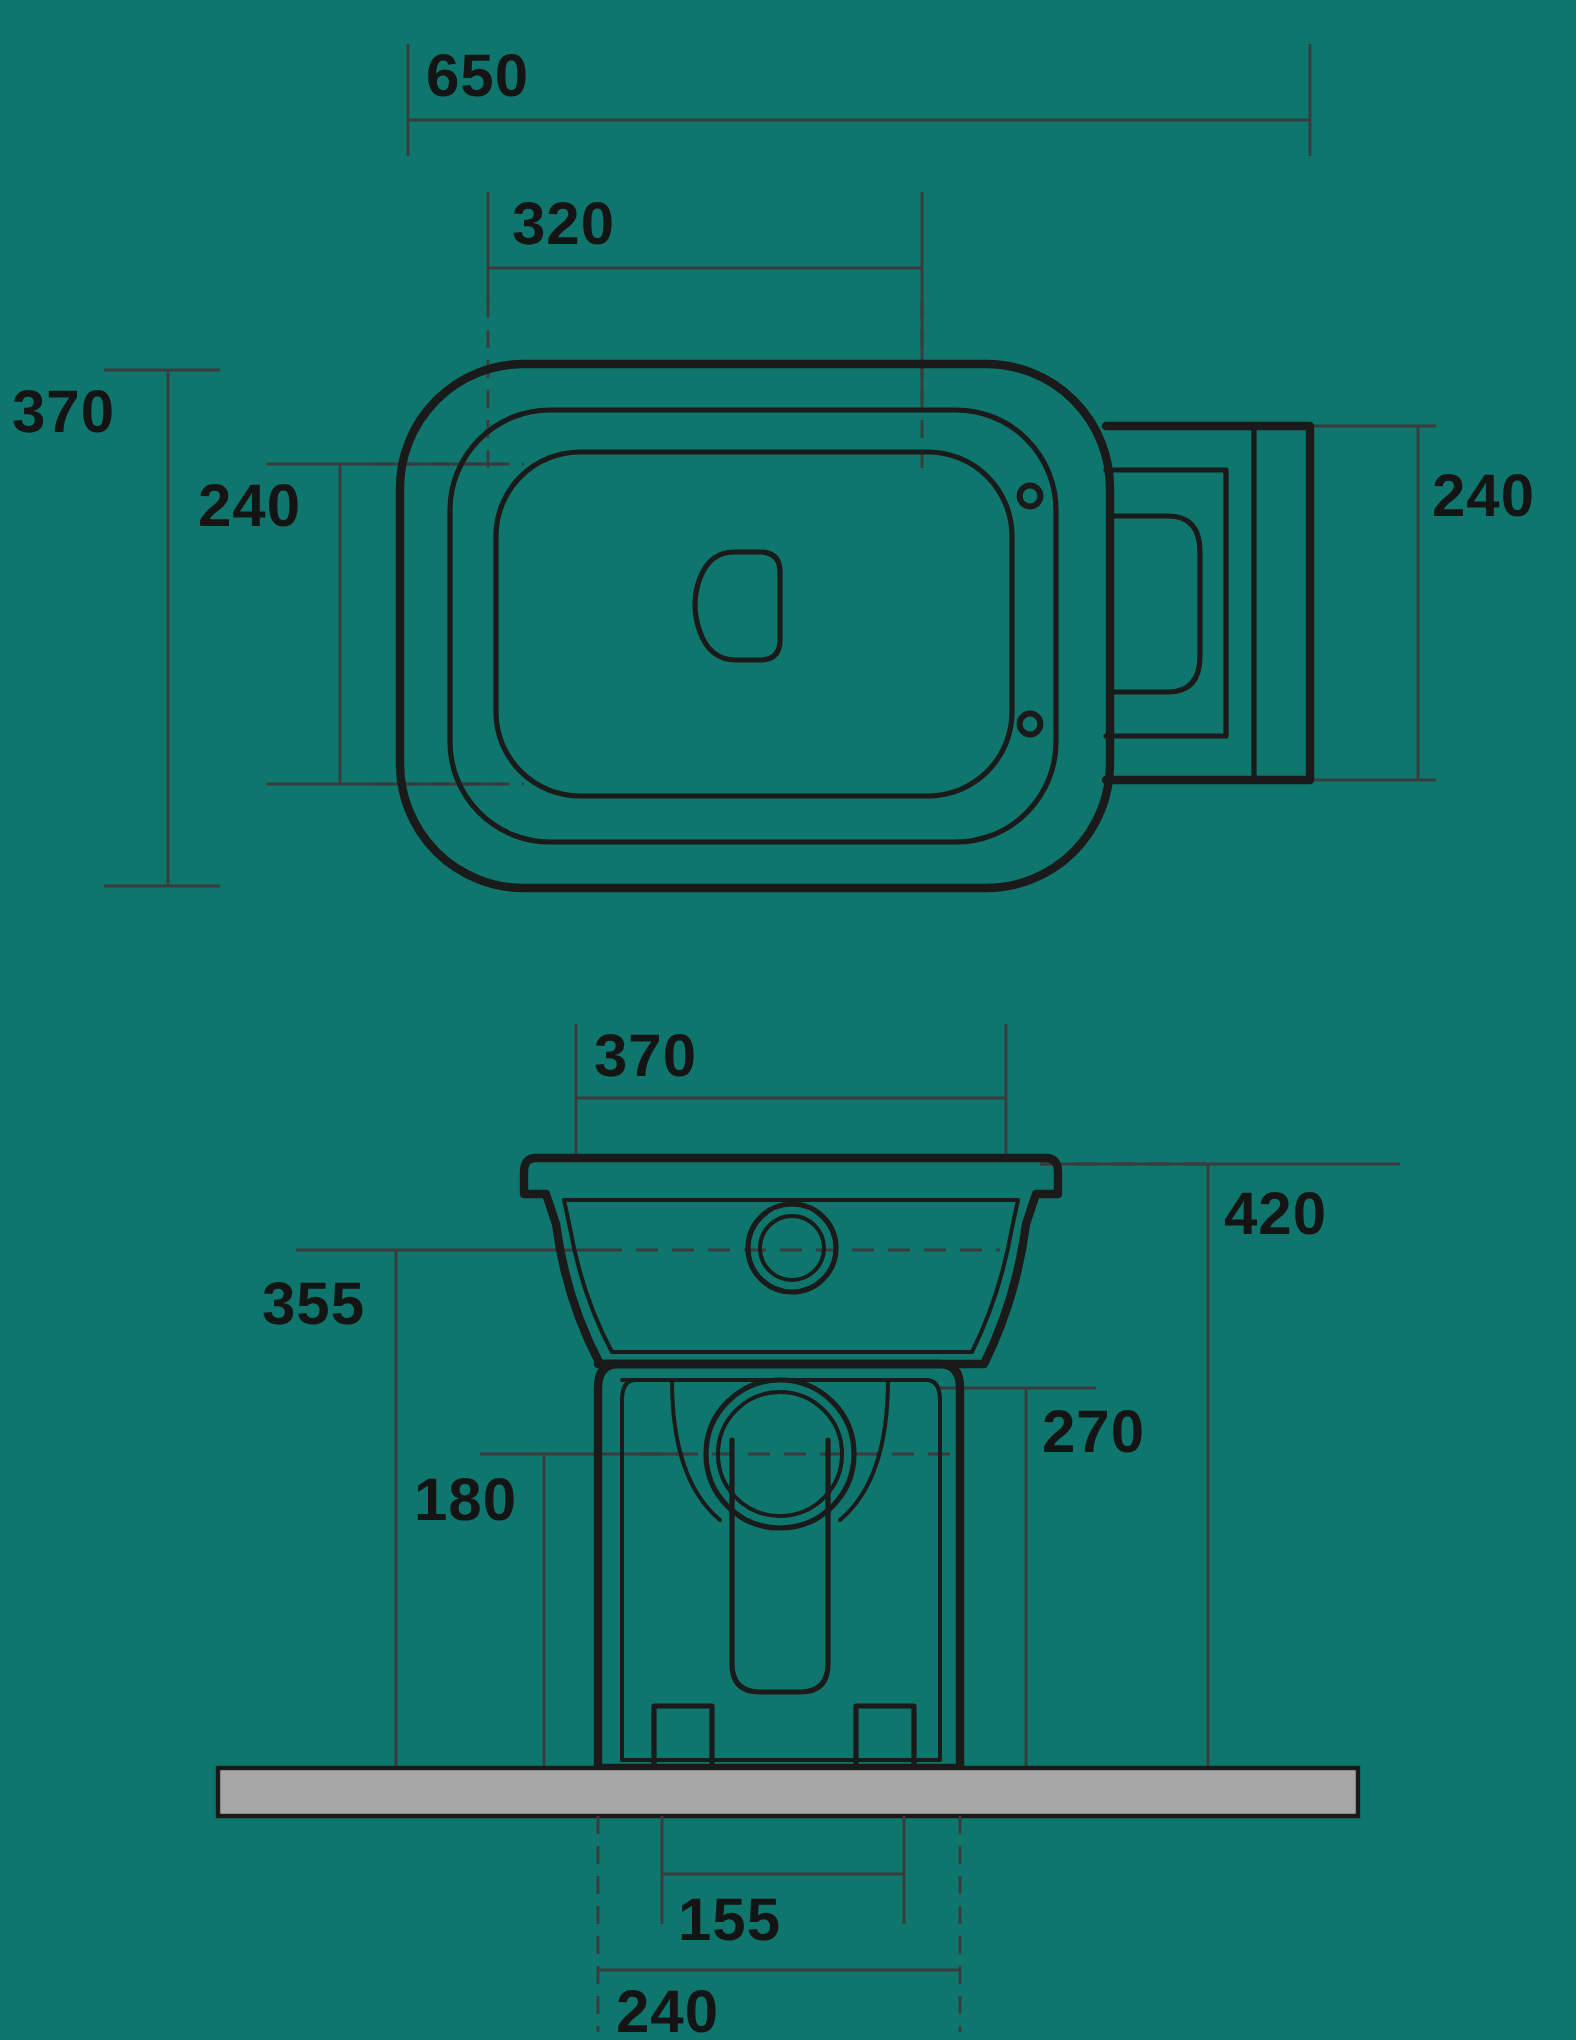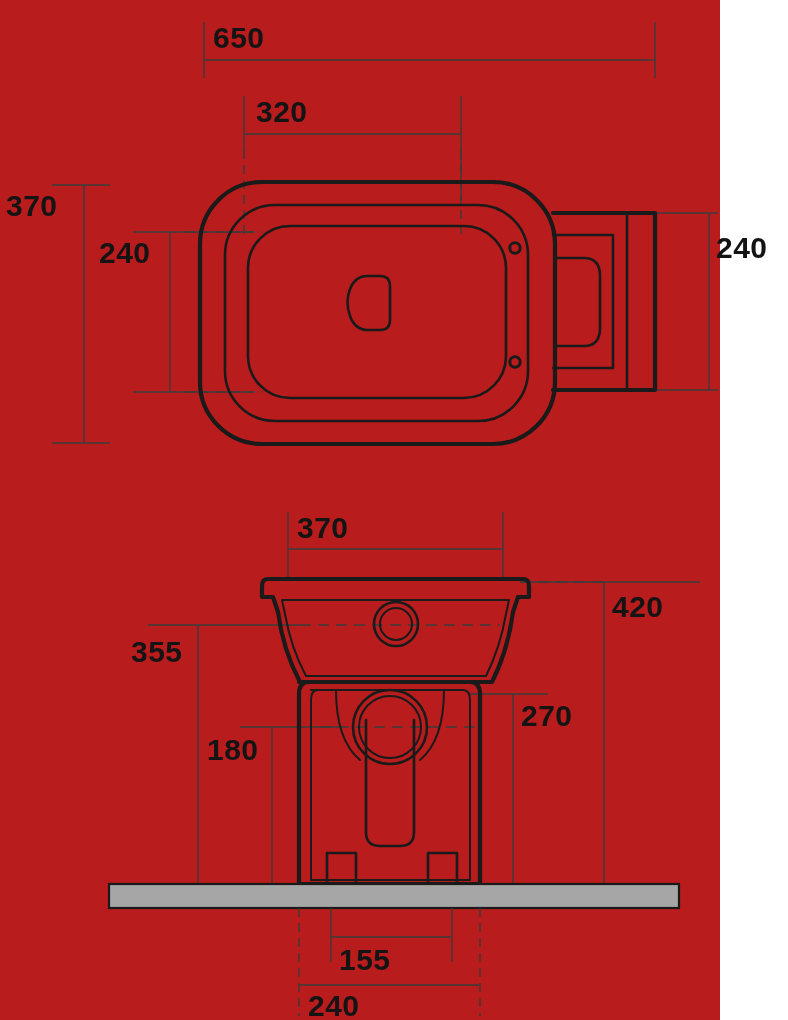--- a/index.html
+++ b/index.html
@@ -9,23 +9,23 @@
     background: #ffffff;
   }
   body {
     width: 788px;
     height: 1020px;
     font-family: "Liberation Sans", sans-serif;
     overflow: hidden;
   }
   #drawing-root {
     position: relative;
-    width: 720px;
+    width: 788px;
     height: 1020px;
-    background: #b91c1c;
+    background: #0f766e;
   }
   svg#tech-drawing {
     display: block;
     width: 788px;
     height: 1020px;
   }
   .dim-text {
     font-family: "Liberation Sans", sans-serif;
     font-weight: bold;
     font-size: 30px;

